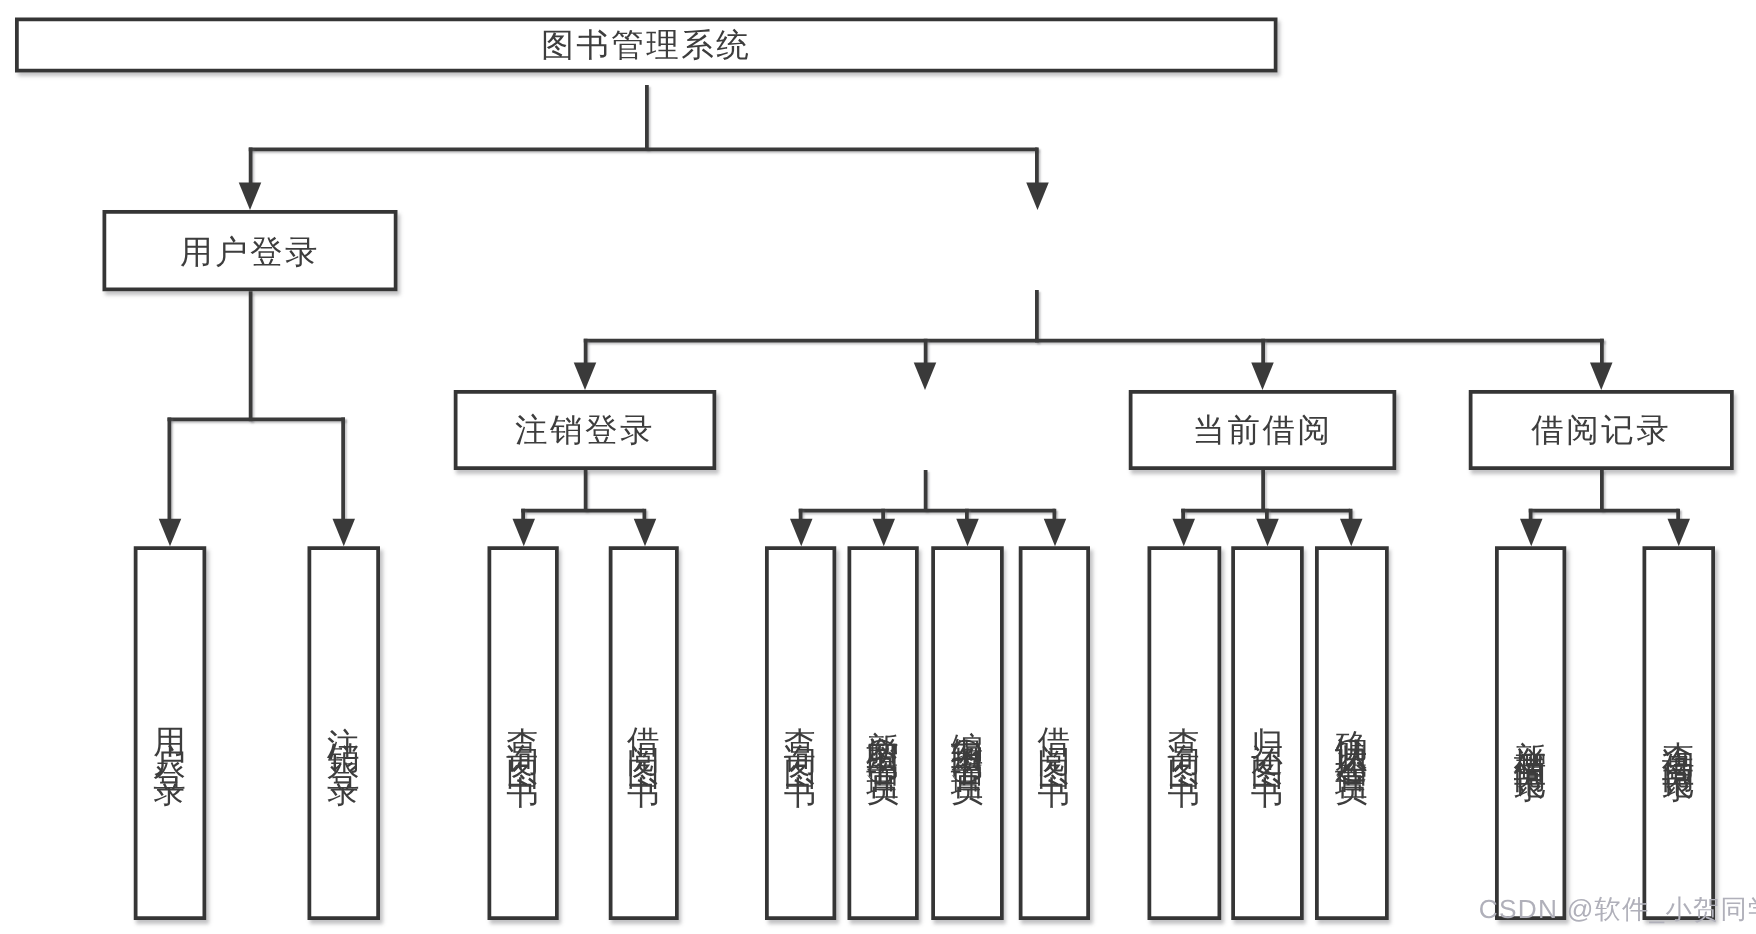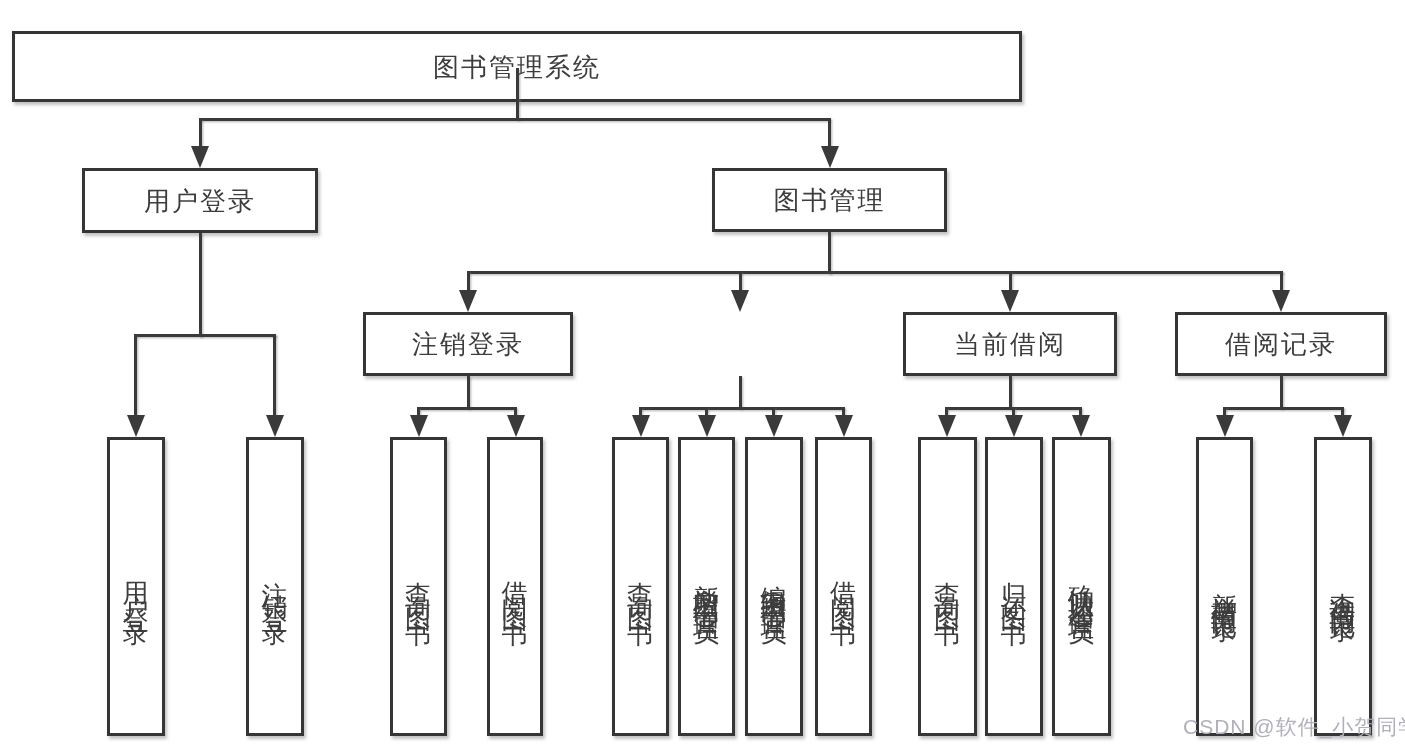--- a/index.html
+++ b/index.html
@@ -18,36 +18,33 @@
       border-right:9px solid transparent;border-top:22px solid #3a3a3a;}
 
   .watermark{position:absolute;left:1183px;top:713px;font-size:21px;color:#b0b0ba;
              letter-spacing:1px;white-space:nowrap;z-index:5;}
 </style>
 </head>
 <body>
 
 <div id="stage">
 
-  <div class="box" style="left:12px;top:31px;width:1010px;height:71px">
+  <div class="box" style="left:12px;top:14px;width:1010px;height:44px">
     <span class="lbl">图书管理系统</span>
   </div>
 
   <div class="line" style="left:515.5px;top:68px;width:3px;height:52px"></div>
   <div class="line" style="left:198.5px;top:118px;width:631px;height:3px"></div>
   <div class="line" style="left:198.5px;top:118px;width:3px;height:30px"></div>
   <div class="ah" style="left:191px;top:146px"></div>
   <div class="line" style="left:828px;top:118px;width:3px;height:30px"></div>
   <div class="ah" style="left:820.5px;top:146px"></div>
 
   <div class="box" style="left:82px;top:168px;width:236px;height:65px">
     <span class="lbl">用户登录</span>
-  </div>
-  <div class="box" style="left:712px;top:168px;width:235px;height:64px">
-    <span class="lbl">图书管理</span>
   </div>
 
   <div class="line" style="left:198.5px;top:233px;width:3px;height:104px"></div>
   <div class="line" style="left:134px;top:334px;width:142px;height:3px"></div>
   <div class="line" style="left:134px;top:334px;width:3px;height:85px"></div>
   <div class="ah" style="left:126.5px;top:415px"></div>
   <div class="line" style="left:273px;top:334px;width:3px;height:85px"></div>
   <div class="ah" style="left:265.5px;top:415px"></div>
 
   <div class="line" style="left:828px;top:232px;width:3px;height:42px"></div>

